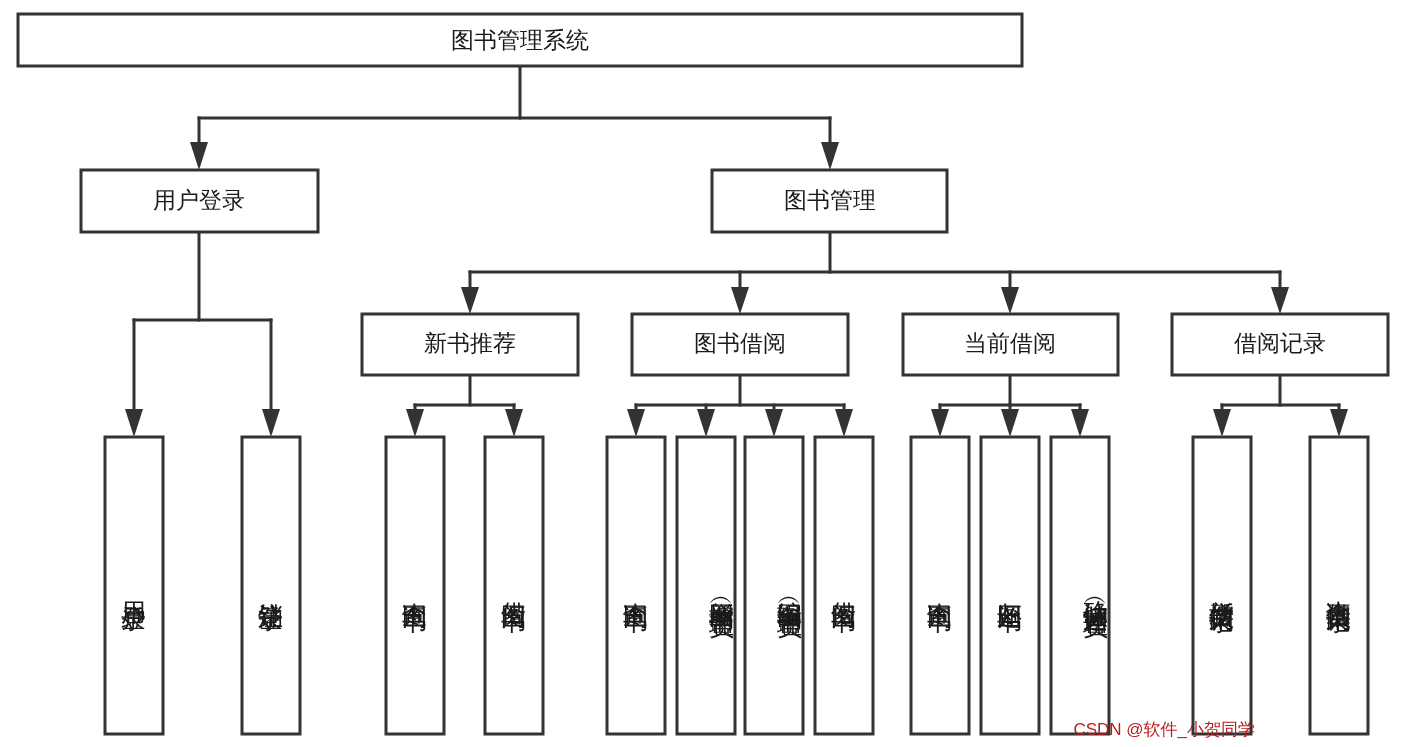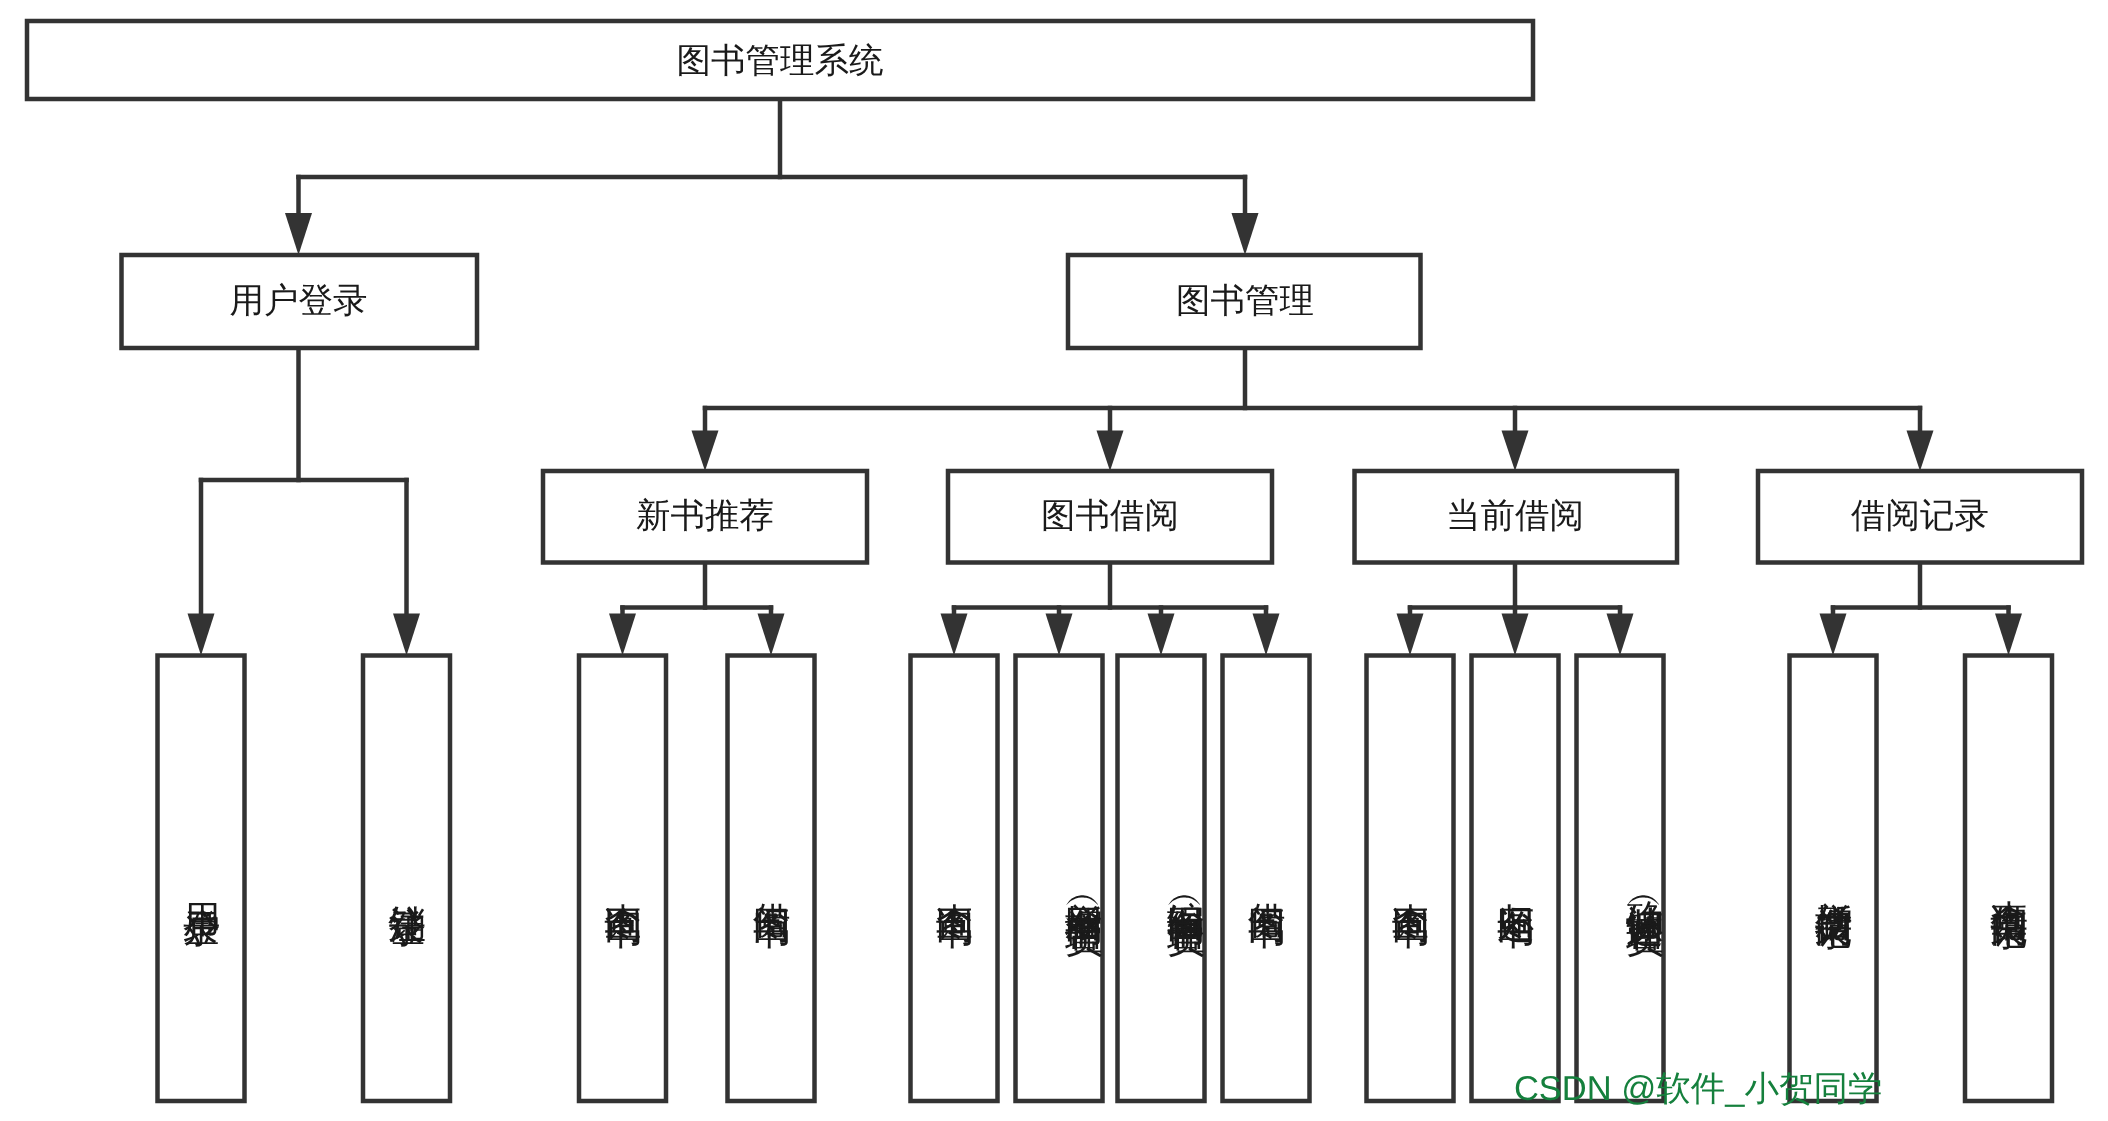--- a/index.html
+++ b/index.html
@@ -60,22 +60,22 @@
     color: #1a1a1a;
     text-align: center;
     white-space: nowrap;
     user-select: none;
   }
   .watermark {
     position: absolute;
     right: 8px;
     bottom: 6px;
     font-family: "Liberation Sans", "DejaVu Sans", sans-serif;
-    font-size: 23px;
-    color: #15803d;
+    font-size: 17px;
+    color: #b91c1c;
     white-space: nowrap;
     user-select: none;
   }
 </style>
 </head>
 <body>
 
 <div id="diagram-root">
 
   <svg id="flow-svg" viewBox="0 0 1405 747">

